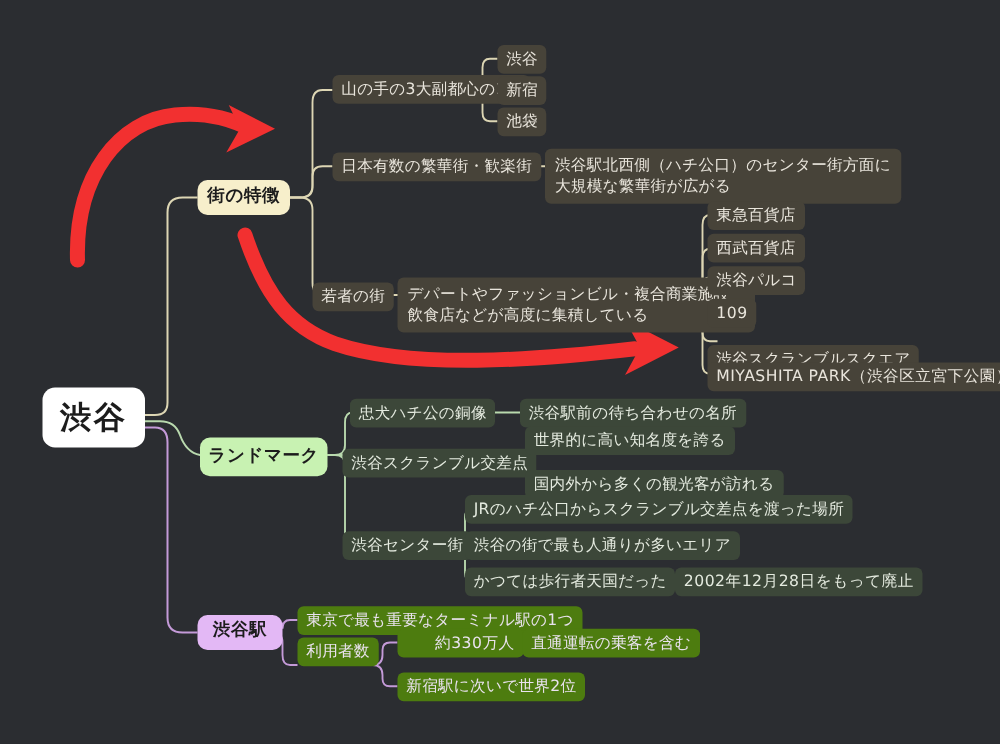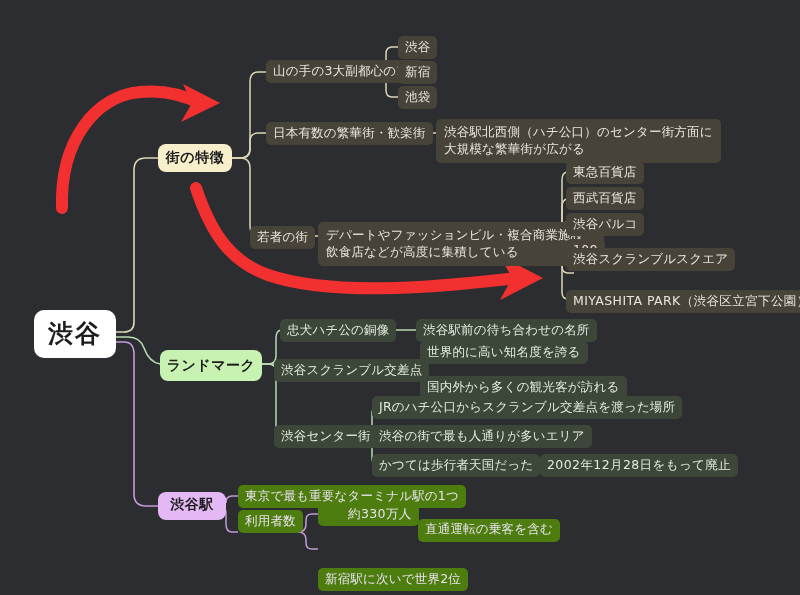--- a/index.html
+++ b/index.html
@@ -174,21 +174,21 @@
   </div>
   <div class="node n-leaf leaf-feature" style="left:566px; top:187px;">
     <span>西武百貨店</span>
   </div>
   <div class="node n-leaf leaf-feature" style="left:566px; top:213px;">
     <span>渋谷パルコ</span>
   </div>
   <div class="node n-leaf leaf-feature latin" style="left:566px; top:239px;">
     <span>109</span>
   </div>
-  <div class="node n-leaf leaf-feature" style="left:566px; top:248px;">
+  <div class="node n-leaf leaf-feature" style="left:566px; top:276px;">
     <span>渋谷スクランブルスクエア</span>
   </div>
   <div class="node n-leaf leaf-feature latin" style="left:566px; top:290px;">
     <span>MIYASHITA PARK（渋谷区立宮下公園）</span>
   </div>
 
   <div class="node n-branch b-landmark" style="left:160px; top:350px; width:102px; height:31px;">
     <span>ランドマーク</span>
   </div>
 
@@ -231,20 +231,20 @@
 
   <div class="node n-leaf leaf-station" style="left:238px; top:485px;">
     <span>東京で最も重要なターミナル駅の1つ</span>
   </div>
   <div class="node n-leaf leaf-station" style="left:238px; top:510px;">
     <span>利用者数</span>
   </div>
   <div class="node n-leaf leaf-station latin" style="left:318px; top:503px;padding-left:30px;">
     <span>約330万人</span>
   </div>
-  <div class="node n-leaf leaf-station" style="left:418px; top:519px;font-family:Liberation Mono, monospace;">
+  <div class="node n-leaf leaf-station" style="left:418px; top:503px;">
     <span>直通運転の乗客を含む</span>
   </div>
-  <div class="node n-leaf leaf-station" style="left:318px; top:568px;">
+  <div class="node n-leaf leaf-station" style="left:318px; top:538px;">
     <span>新宿駅に次いで世界2位</span>
   </div>
 
 </div>
 
 </body></html>

